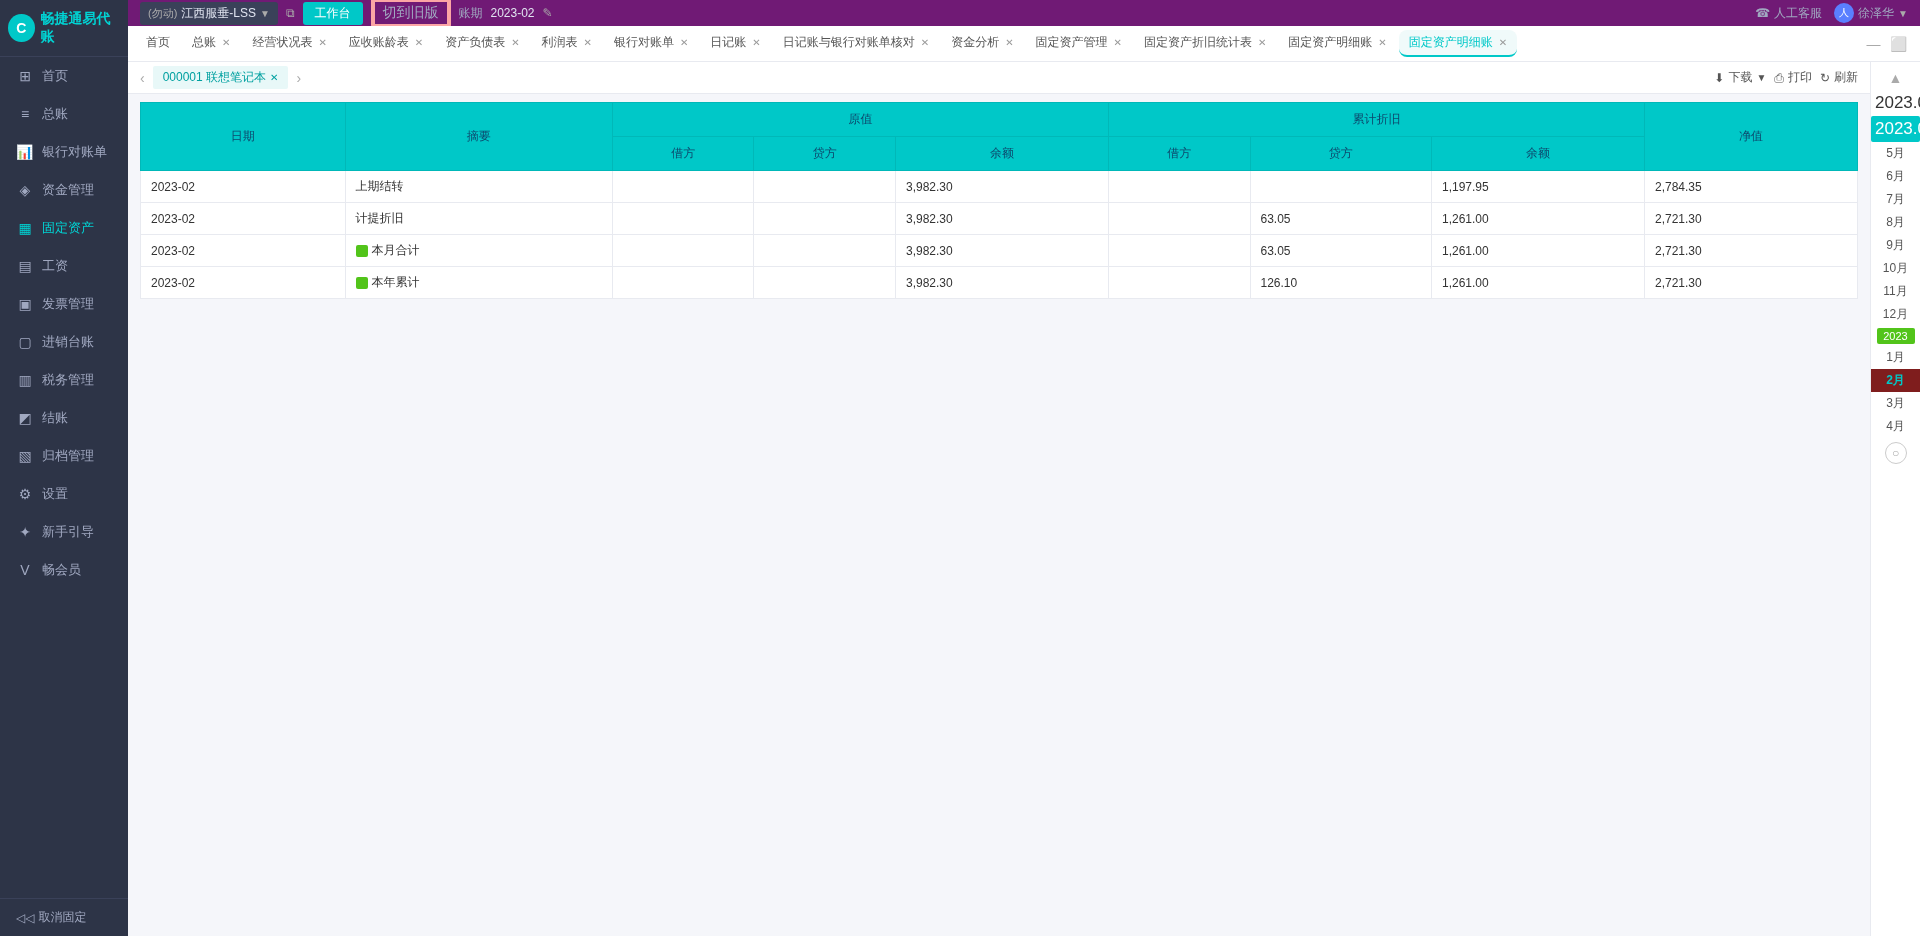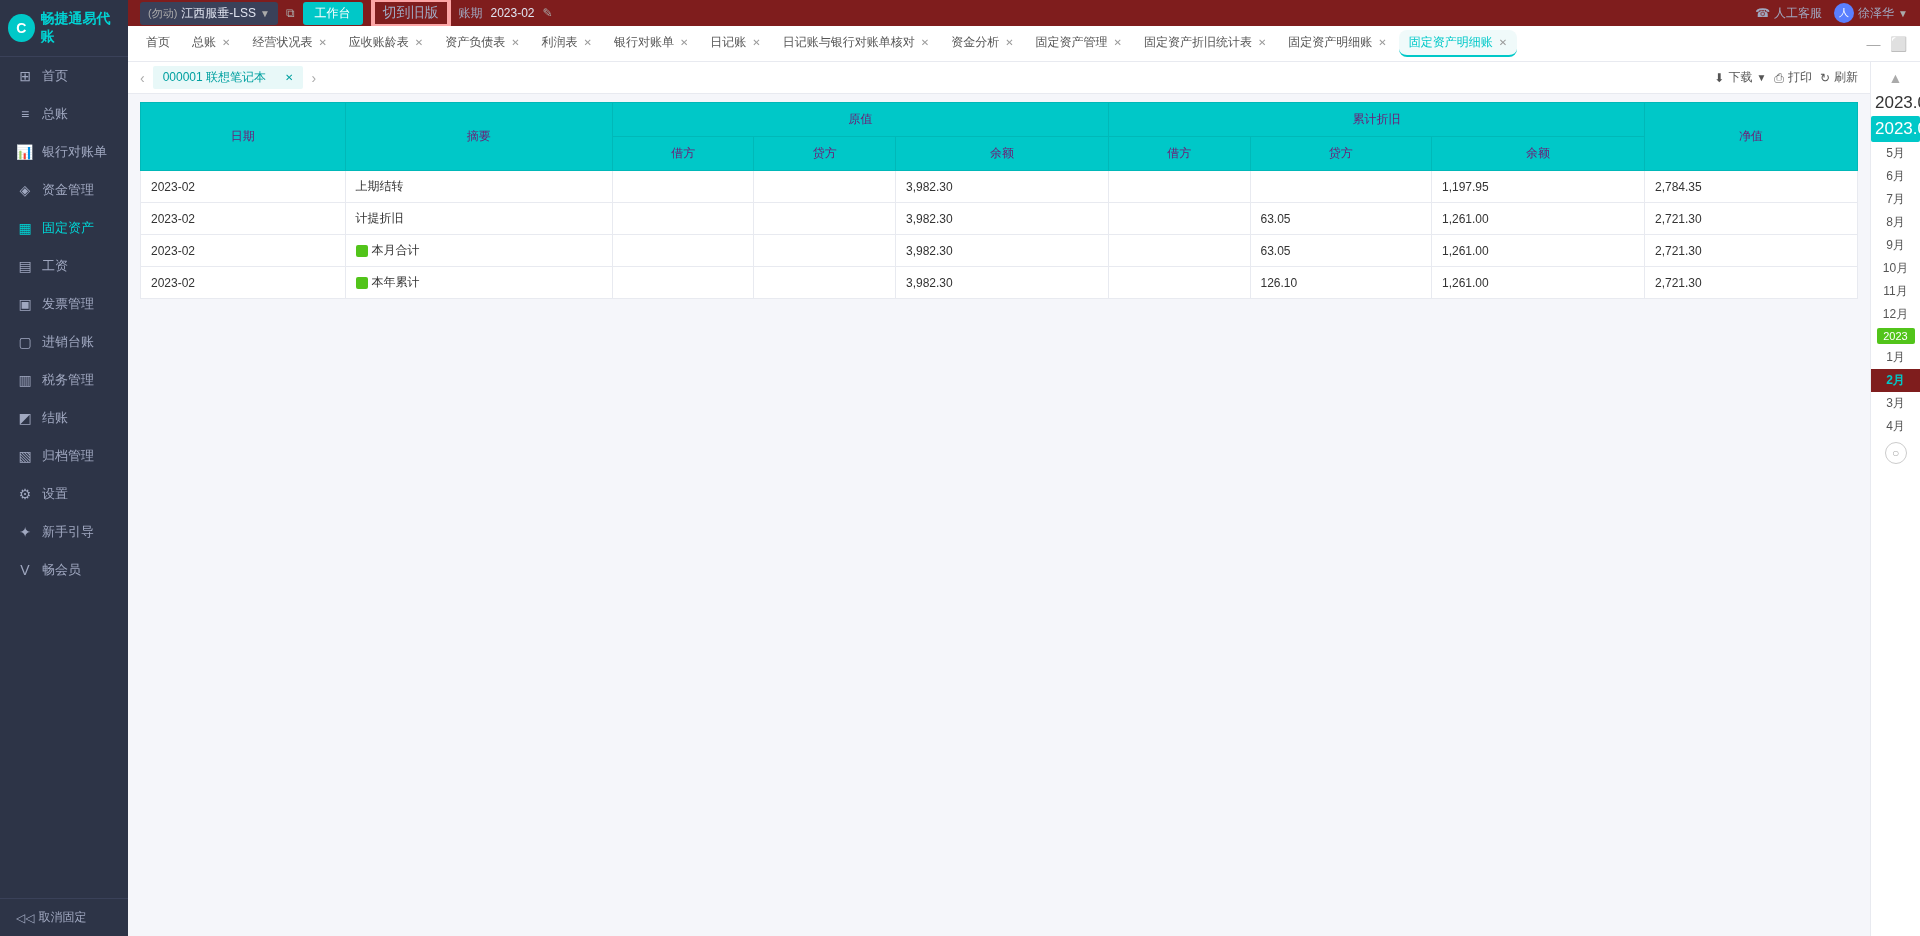--- a/index.html
+++ b/index.html
@@ -11,21 +11,21 @@
     .sidebar-logo-icon { width: 28px; height: 28px; background: #00c8c8; border-radius: 50%; display: flex; align-items: center; justify-content: center; color: white; font-size: 14px; }
     .sidebar-item { display: flex; align-items: center; gap: 8px; padding: 10px 16px; color: #a0a8c0; cursor: pointer; font-size: 13px; }
     .sidebar-item.active { color: #00d4d4; }
     .sidebar-item-icon { width: 18px; height: 18px; display: flex; align-items: center; justify-content: center; font-size: 14px; }
     .sidebar-bottom { margin-top: auto; padding: 10px 16px; color: #a0a8c0; font-size: 12px; display: flex; align-items: center; gap: 4px; cursor: pointer; border-top: 1px solid #3a4159; }
 
     
     .main { flex: 1; display: flex; flex-direction: column; overflow: hidden; }
 
     
-    .topbar { background: #7f1d1d; height: 23px; display: flex; align-items: center; padding: 13px 12px; gap: 8px; flex-shrink: 0; }
+    .topbar { background: #701a75; height: 23px; display: flex; align-items: center; padding: 13px 12px; gap: 8px; flex-shrink: 0; }
     .topbar-company { display: flex; align-items: center; gap: 4px; color: #a0a8c0; font-size: 12px; background: #3a4159; padding: 3px 8px; border-radius: 3px; cursor: pointer; }
     .topbar-workbench { background: #00c8c8; color: white; padding: 3px 12px; border-radius: 3px; cursor: pointer; font-size: 12px; border: none; }
     .topbar-switch { background: transparent; border: 4px solid #fca5a5; color: #a0a8c0; padding: 2px 8px; border-radius: 3px; cursor: pointer; font-size: 14px; }
     .topbar-right { margin-left: auto; display: flex; align-items: center; gap: 12px; color: #a0a8c0; font-size: 12px; }
     .topbar-user { display: flex; align-items: center; gap: 4px; cursor: pointer; }
 
     
     .tabbar { background: white; height: 36px; display: flex; align-items: center; padding: 0 8px; border-bottom: 1px solid #e8eaf0; flex-shrink: 0; overflow-x: auto; gap: 2px; }
     .tabbar::-webkit-scrollbar { height: 3px; }
     .tabbar::-webkit-scrollbar-thumb { background: #ccc; }
@@ -33,29 +33,29 @@
     .tab.active { color: #00c8c8; border-bottom: 2px solid #00c8c8; background: #f0fafa; border-radius: 8px; }
     .tab-close { color: #999; font-size: 10px; cursor: pointer; margin-left: 2px; }
 
     
     .content { flex: 1; display: flex; overflow: hidden; background: #f5f6fa; }
     .content-main { flex: 1; display: flex; flex-direction: column; overflow: hidden; padding: 0; }
 
     
     .subnav { background: white; padding: 4px 12px; display: flex; align-items: center; gap: 8px; border-bottom: 1px solid #e8eaf0; flex-shrink: 0; }
     .subnav-arrow { color: #aaa; cursor: pointer; font-size: 14px; }
-    .subnav-breadcrumb { background: #e8f8f8; color: #00a0a0; padding: 3px 10px; border-radius: 2px; font-size: 12px; display: flex; align-items: center; gap: 19px; }
+    .subnav-breadcrumb { background: #e8f8f8; color: #00a0a0; padding: 3px 10px; border-radius: 2px; font-size: 12px; display: flex; align-items: center; gap: 4px; }
     .subnav-breadcrumb-icon { font-size: 10px; cursor: pointer; }
     .subnav-actions { margin-left: auto; display: flex; gap: 8px; }
     .subnav-btn { display: flex; align-items: center; gap: 4px; color: #555; cursor: pointer; font-size: 12px; }
 
     
     .table-container { flex: 1; overflow: auto; padding: 8px 12px; }
     .data-table { width: 100%; border-collapse: collapse; background: white; }
-    .data-table th { background: #00c8c8; color: #701a75; padding: 8px 10px; text-align: center; font-size: 12px; font-weight: normal; border: 1px solid #00b8b8; white-space: nowrap; }
+    .data-table th { background: #00c8c8; color: #0c4a6e; padding: 8px 10px; text-align: center; font-size: 12px; font-weight: normal; border: 1px solid #00b8b8; white-space: nowrap; }
     .data-table td { padding: 7px 10px; border: 1px solid #e8eaf0; font-size: 12px; color: #333; text-align: center; }
     .data-table .num-cell { text-align: left; }
     .data-table .label-cell { text-align: left; }
     .tag-green { display: inline-block; width: 12px; height: 12px; background: #52c41a; border-radius: 2px; margin-right: 4px; vertical-align: middle; }
 
     
     .right-panel { width: 50px; background: white; border-left: 1px solid #e8eaf0; display: flex; flex-direction: column; align-items: center; padding: 4px 0; overflow-y: auto; flex-shrink: 0; }
     .right-panel-date { font-size: 17px; color: #333; padding: 3px 4px; text-align: center; width: 100%; cursor: pointer; }
     .right-panel-date.active { background: #00c8c8; color: white; border-radius: 2px; }
     .right-panel-year { background: #52c41a; color: white; font-size: 11px; padding: 2px 4px; border-radius: 2px; text-align: center; width: 38px; margin: 2px auto; }

